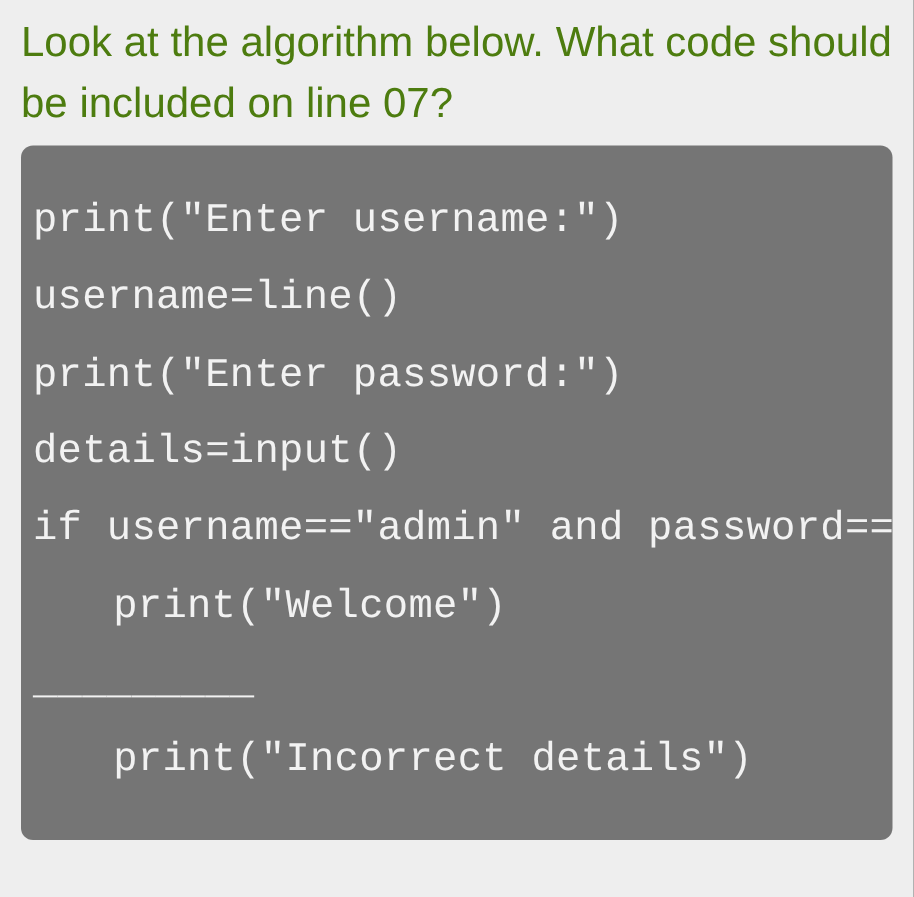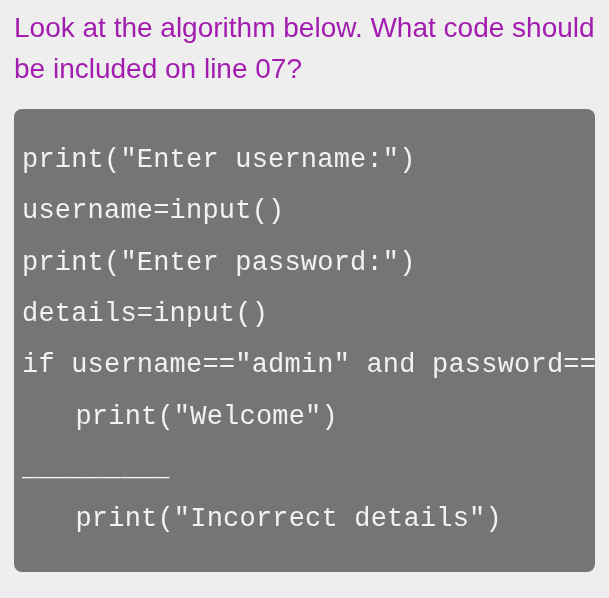--- a/index.html
+++ b/index.html
@@ -2,22 +2,22 @@
 <html><head>
 <meta charset="utf-8">
 <style>
   * { margin: 0; padding: 0; box-sizing: border-box; }
   html, body { width: 609px; height: 598px; overflow: hidden; }
   body {
     background: #eeeeee;
     font-family: Arial, Helvetica, sans-serif;
   }
   .question {
-    padding: 8px 14px 20px 14px;
-    color: #a21caf;
+    padding: 8px 14px 8px 14px;
+    color: #4d7c0f;
     font-size: 28px;
     line-height: 1.45;
     font-weight: 400;
   }
   .code-block {
     background: #757575;
     color: #f2f2f2;
     margin: 0 14px 14px 14px;
     border-radius: 8px;
     padding: 26px 0 26px 8px;
@@ -29,19 +29,19 @@
     letter-spacing: 0.2px;
   }
   .indent { padding-left: 3.3ch; display: inline-block; }
 </style>
 </head>
 <body>
 
 <div class="question">Look at the algorithm below. What code should be included on line 07?</div>
 
 <div class="code-block"><span>print("Enter username:")</span>
-<span>username=input()</span>
+<span>username=line()</span>
 <span>print("Enter password:")</span>
 <span>details=input()</span>
 <span>if username=="admin" and password=="abc123":</span>
 <span class="indent">print("Welcome")</span>
 <span>_________</span>
 <span class="indent">print("Incorrect details")</span></div>
 
 </body></html>

